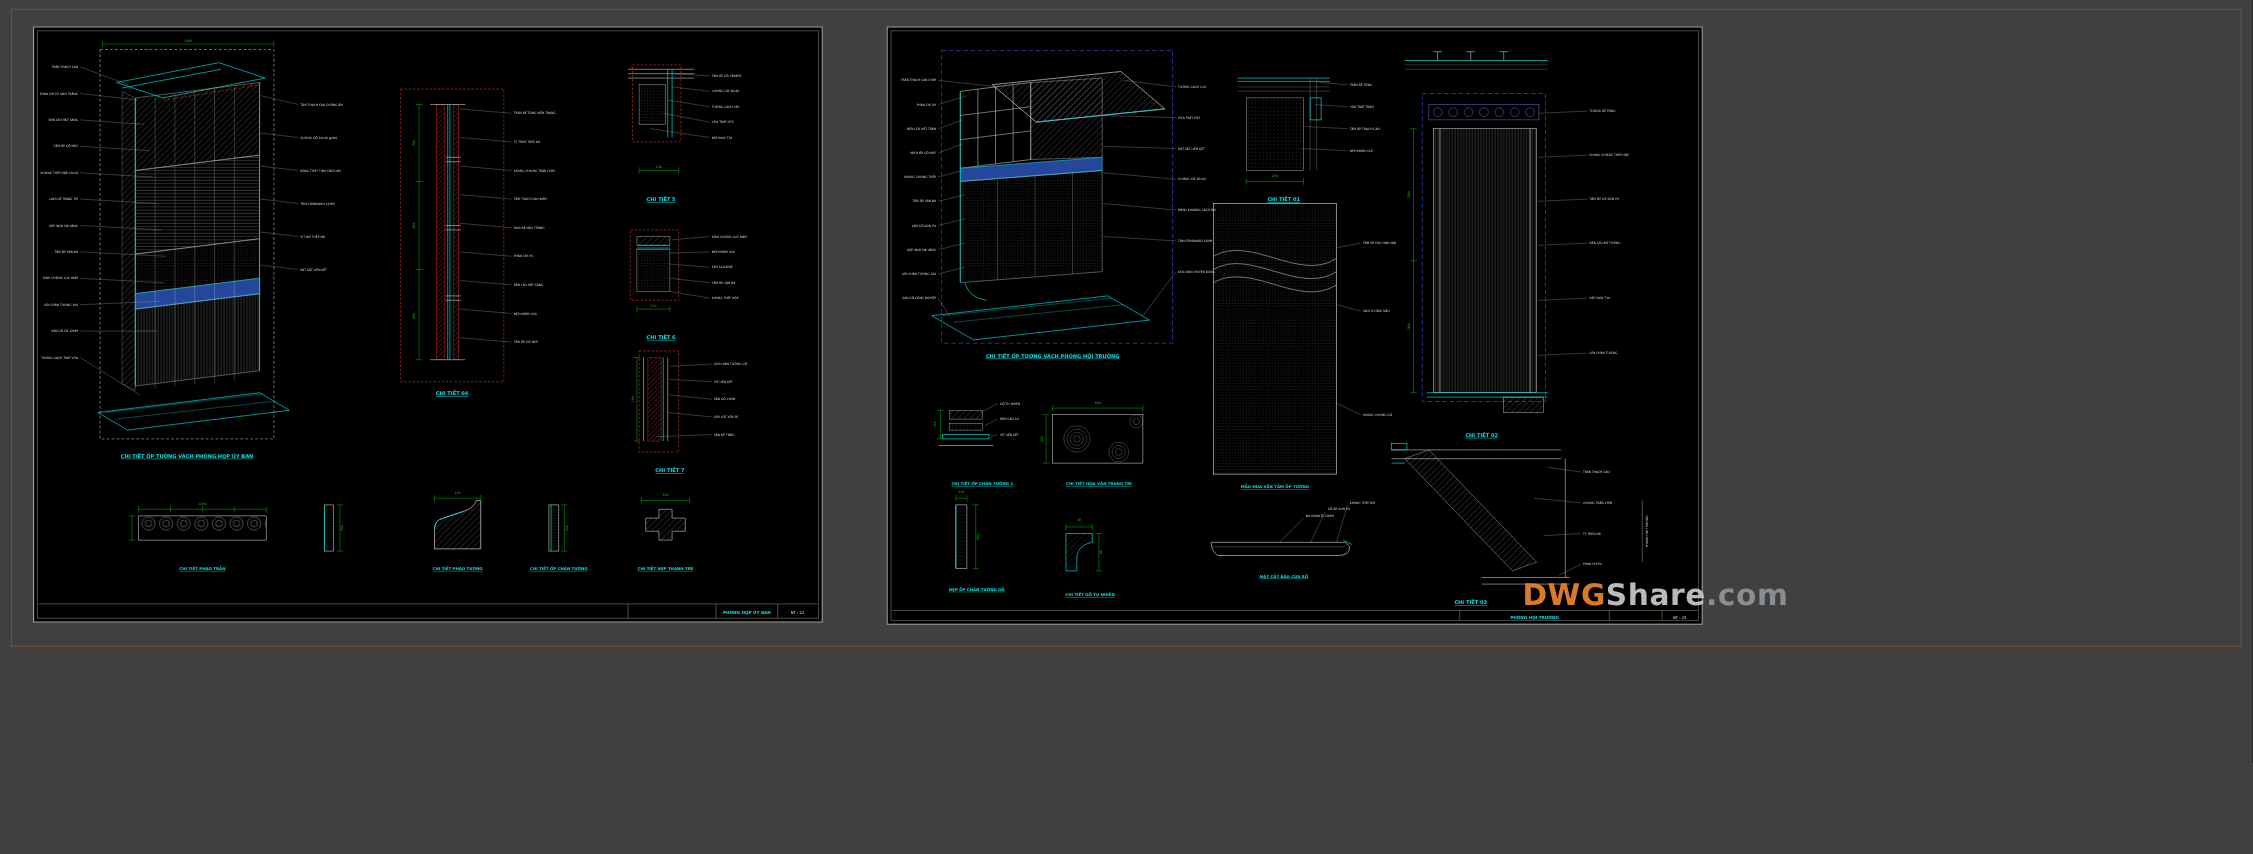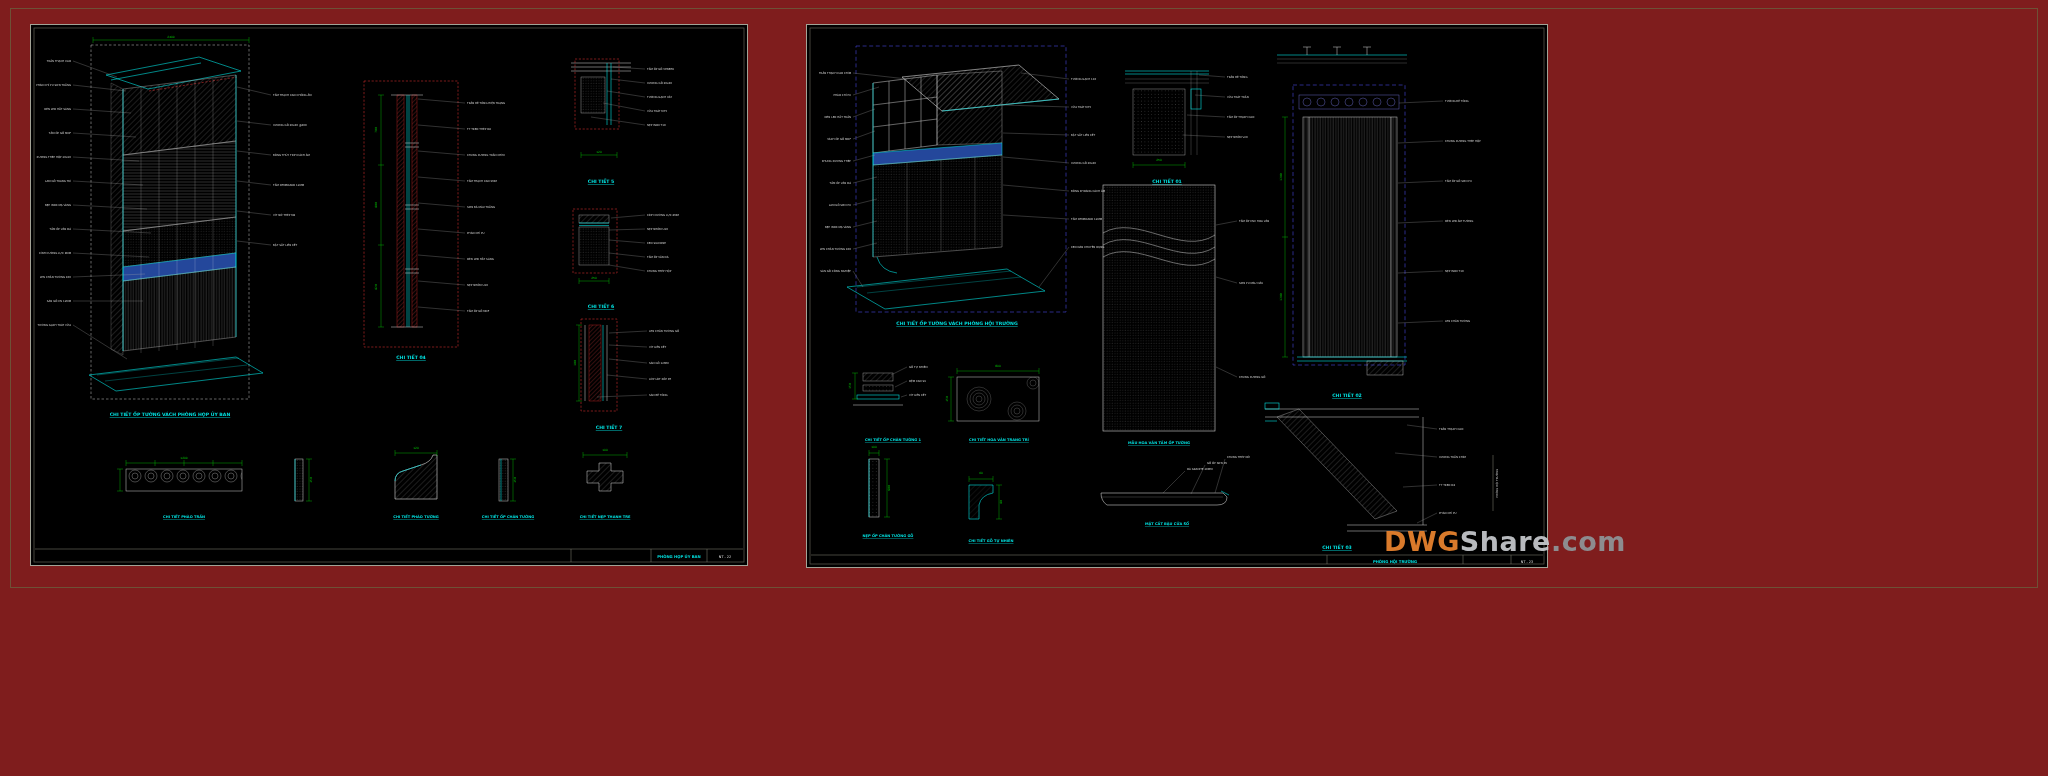--- a/index.html
+++ b/index.html
@@ -1,16 +1,16 @@
 <!DOCTYPE html>
 <html><head>
 <meta charset="utf-8">
 <style>
   html,body{margin:0;padding:0;background:#000;}
-  #canvas{position:relative;width:2048px;height:776px;background:#7f1d1d;overflow:hidden;font-family:"DejaVu Sans",sans-serif;}
+  #canvas{position:relative;width:2048px;height:776px;background:#404040;overflow:hidden;font-family:"DejaVu Sans",sans-serif;}
   .boundary{position:absolute;left:10px;top:8px;width:2026px;height:578px;border:1px solid #6e5136;}
   .sheet{position:absolute;border:1px solid #a3a396;background:#000;}
   #sheet-left{left:30px;top:24px;width:716px;height:540px;}
   #sheet-right{left:806px;top:24px;width:740px;height:542px;}
   svg{display:block;}
   svg text{font-family:"DejaVu Sans",sans-serif;}
   .lbl{font-size:2.7px;fill:#dcdcdc;}
   .le{text-anchor:end;}
   .tc{text-anchor:middle;}
   .ttl{font-size:4.6px;fill:#00e0e0;font-weight:bold;text-decoration:underline;text-anchor:middle;}

